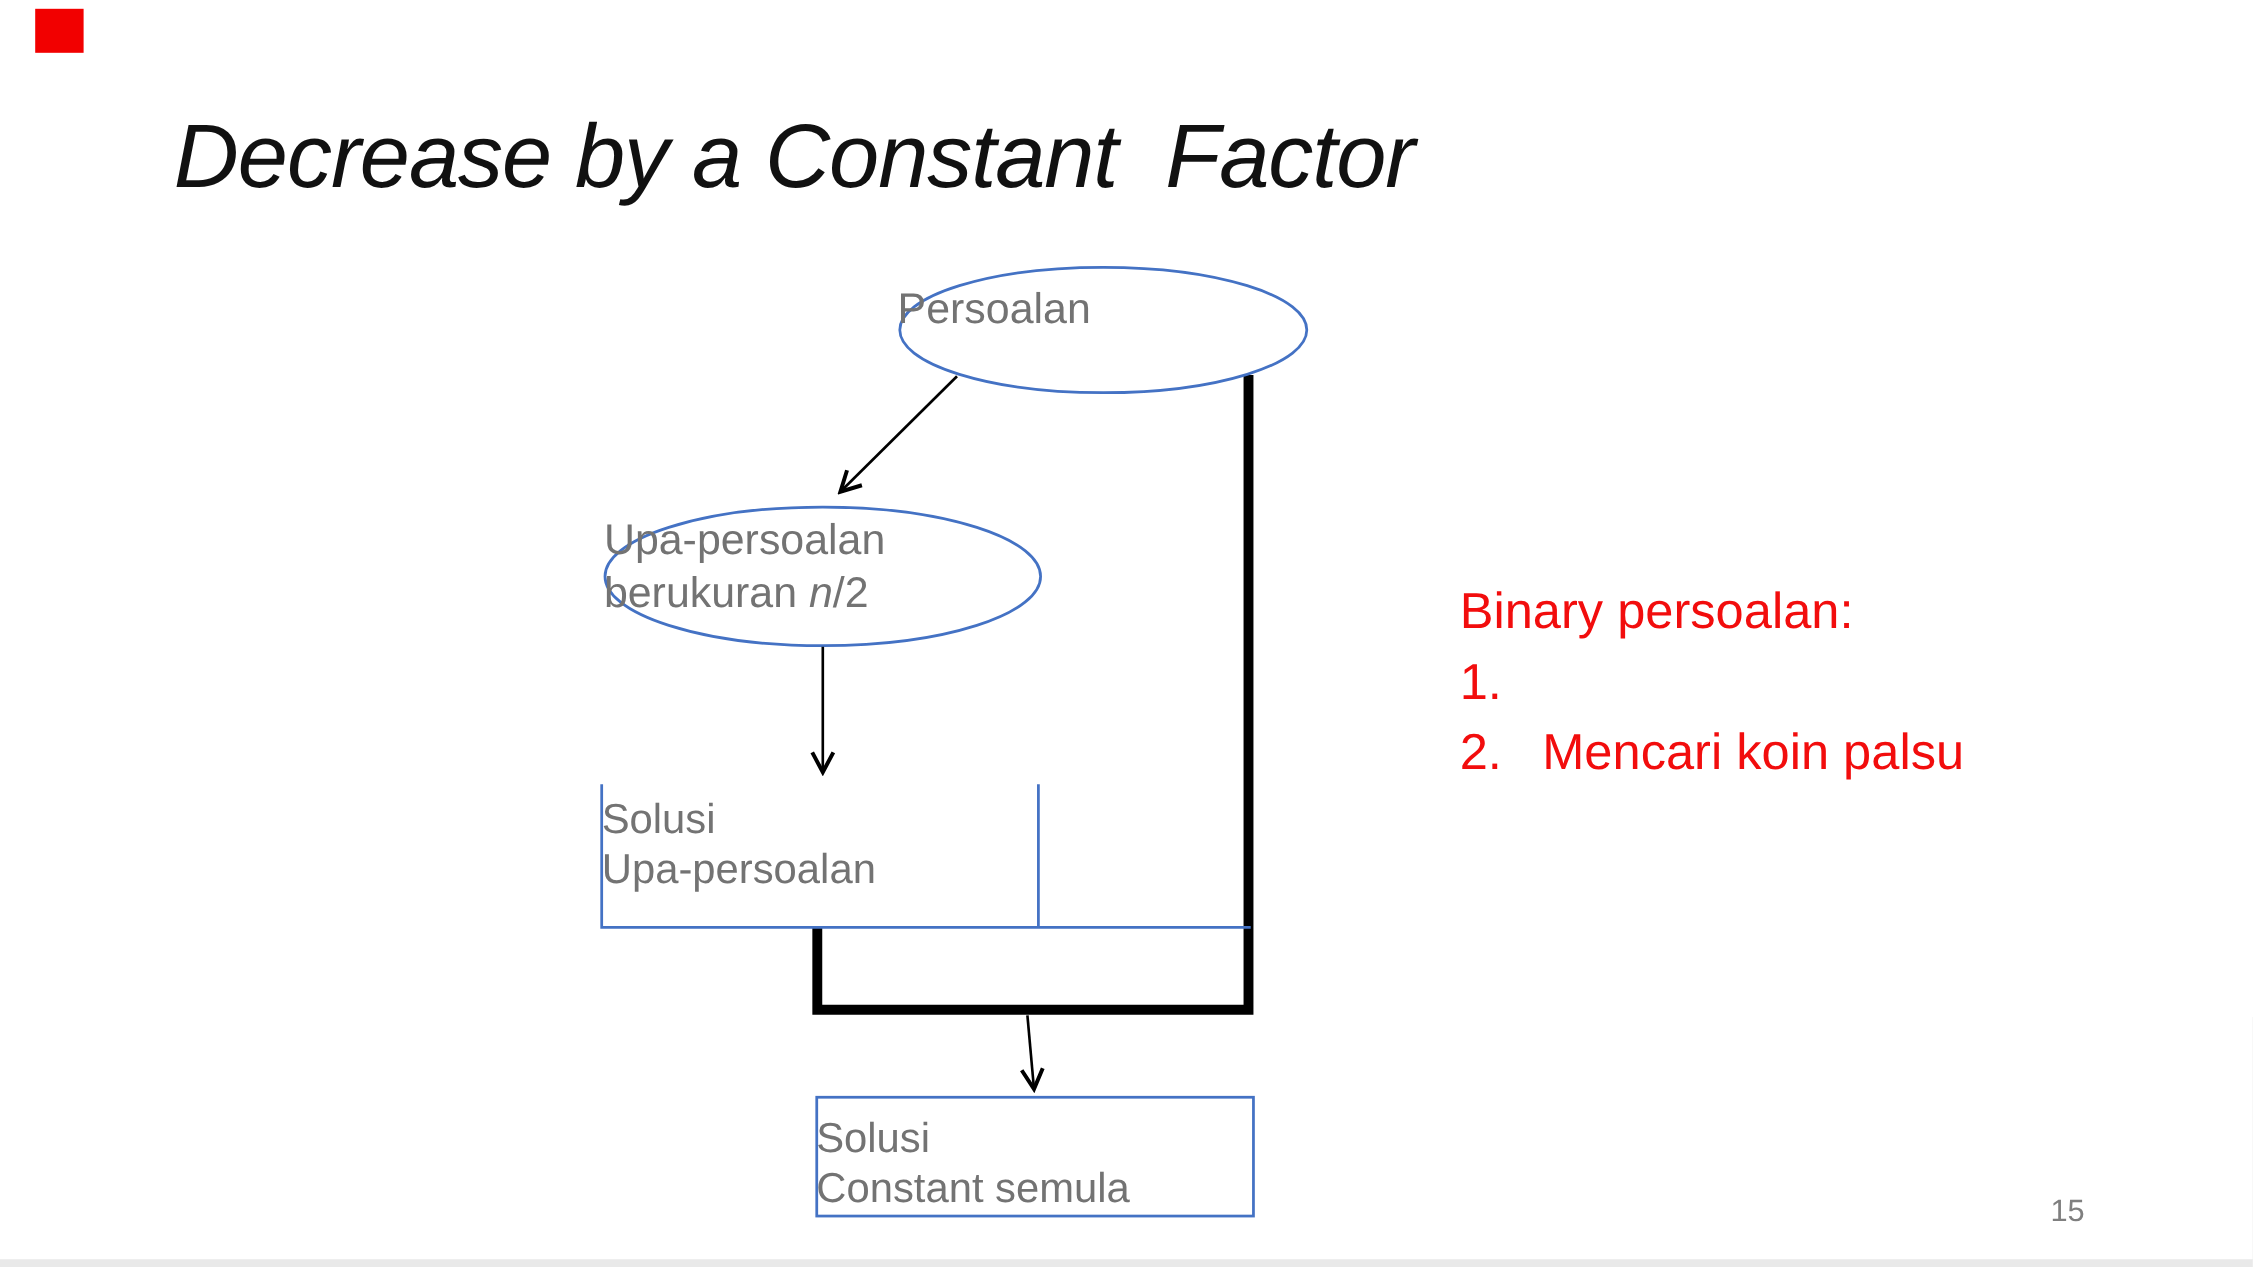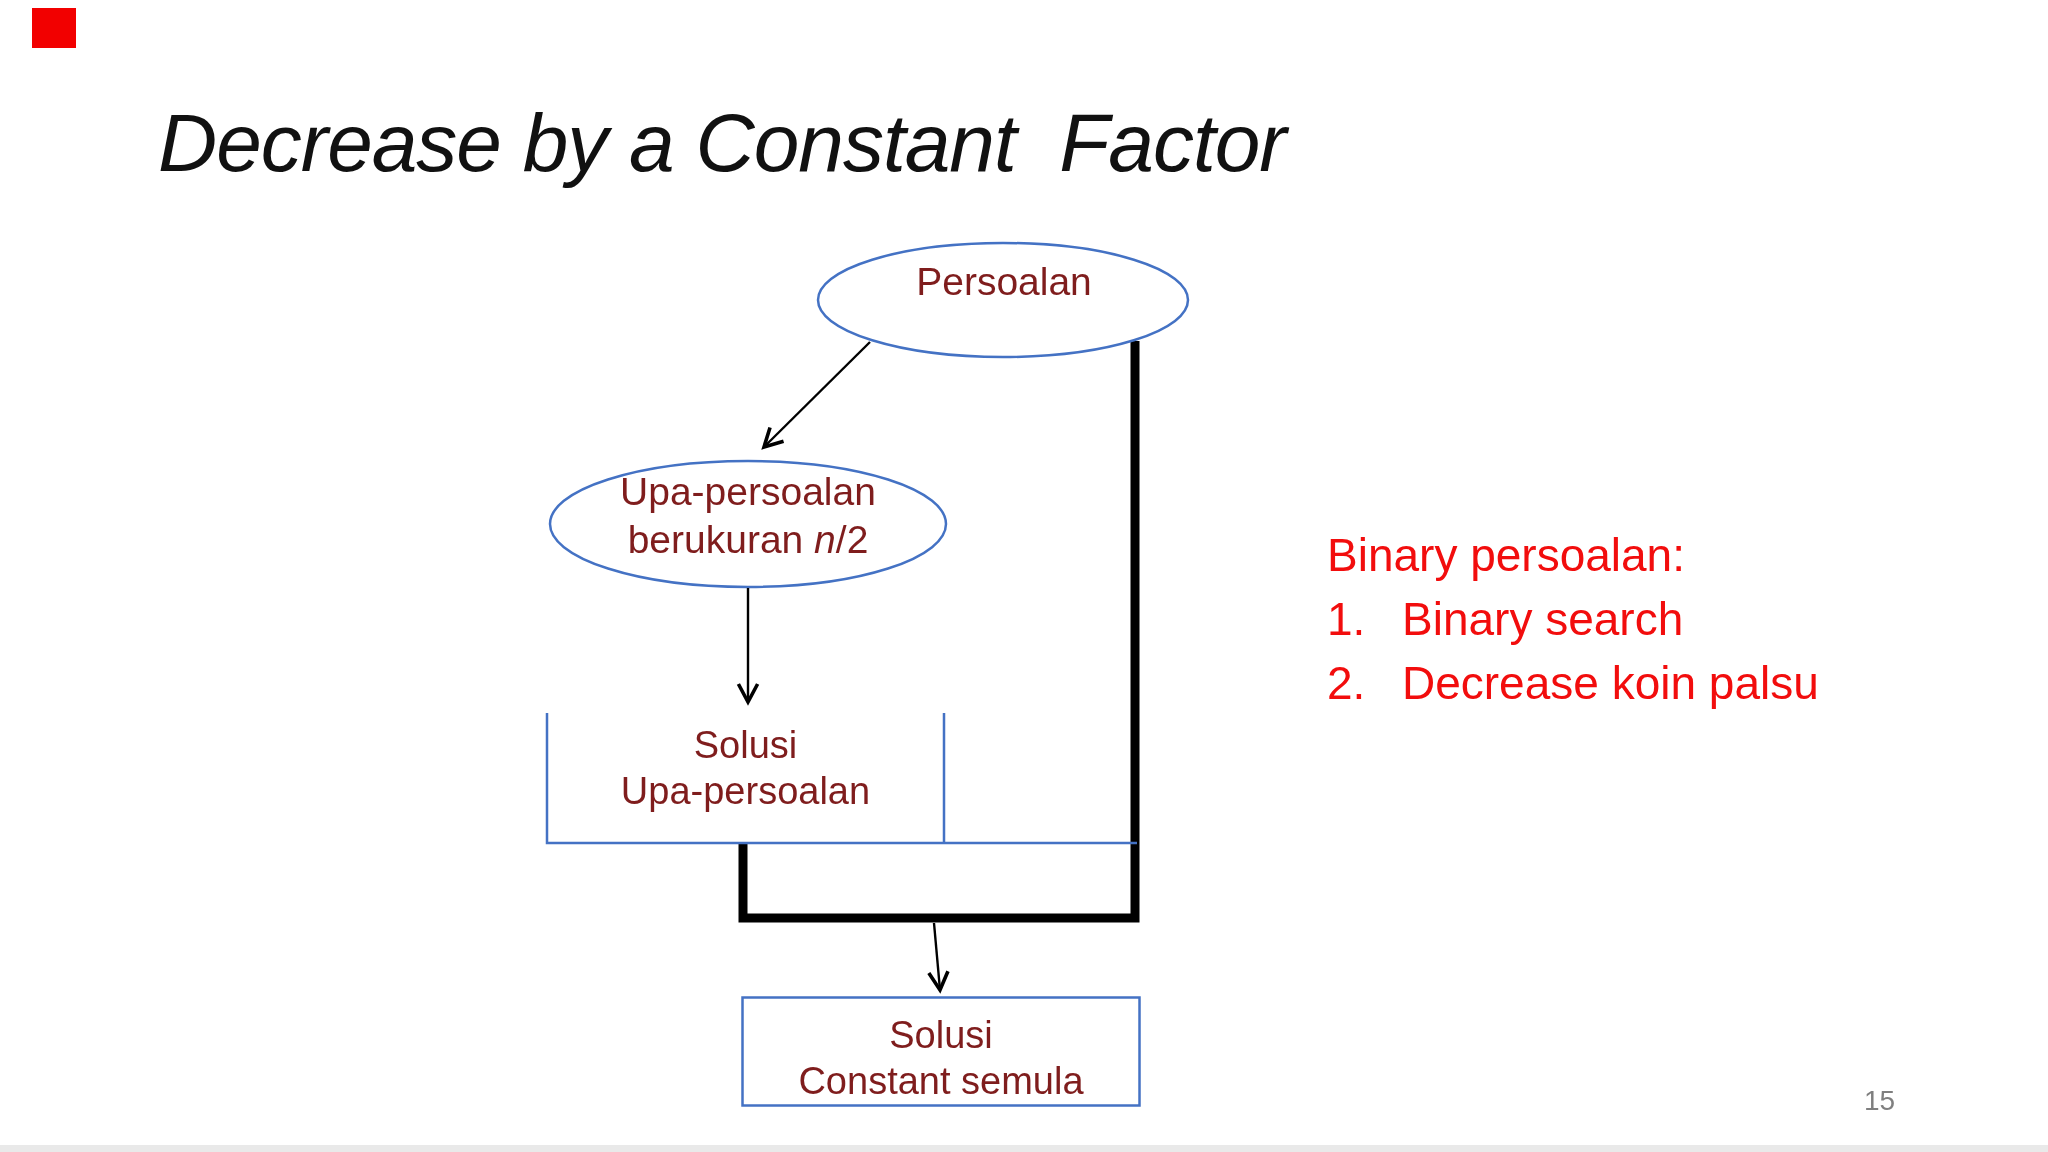--- a/index.html
+++ b/index.html
@@ -38,22 +38,22 @@
     white-space: pre;
     line-height: 1.2;
   }
   svg.diagram { position: absolute; left: 0; top: 0; width: 2048px; height: 1152px; }
   .shape-blue { fill: #ffffff; stroke: var(--accent-blue); stroke-width: 2.5px; }
   .open-blue  { fill: none;    stroke: var(--accent-blue); stroke-width: 2.5px; }
   .thin-black { fill: none; stroke: var(--line-black); stroke-width: 2.4px; }
   .thick-black{ fill: none; stroke: var(--line-black); stroke-width: 9px; }
   .dlabel {
     position: absolute;
-    text-align: center;
-    color: #7f1d1d;
+    text-align: left;
+    color: #737373;
     font-size: 39px;
     line-height: 48px;
     white-space: nowrap;
   }
   .dlabel.small { font-size: 38px; line-height: 46px; }
   .examples {
     position: absolute;
     left: 1327px; top: 523px;
     color: var(--list-red);
     font-size: 46px;
@@ -117,23 +117,22 @@
 
   <div class="dlabel small" style="left:742px; top:1012px; width:398px;">
     <div>Solusi</div>
     <div>Constant semula</div>
   </div>
 
   <div class="examples">
     <div class="hdr">Binary persoalan:</div>
     <div class="row">
       <span class="num">1.</span>
-      <span class="lbl">Binary search</span>
     </div>
     <div class="row">
       <span class="num">2.</span>
-      <span class="lbl">Decrease koin palsu</span>
+      <span class="lbl">Mencari koin palsu</span>
     </div>
   </div>
 
   <div class="page-number">15</div>
 
 </div>
 
 </body></html>

